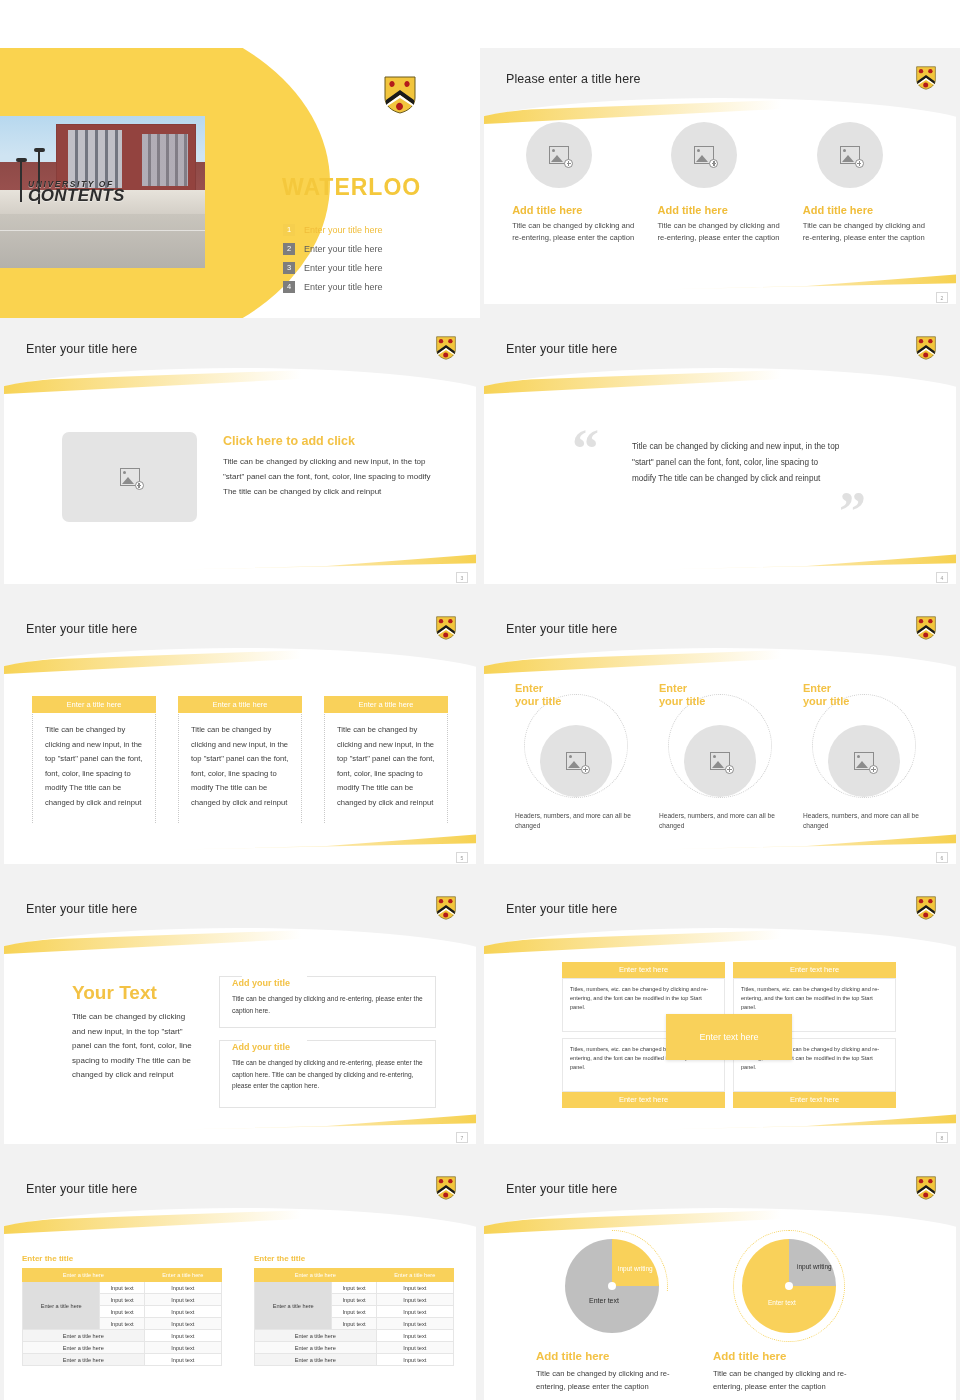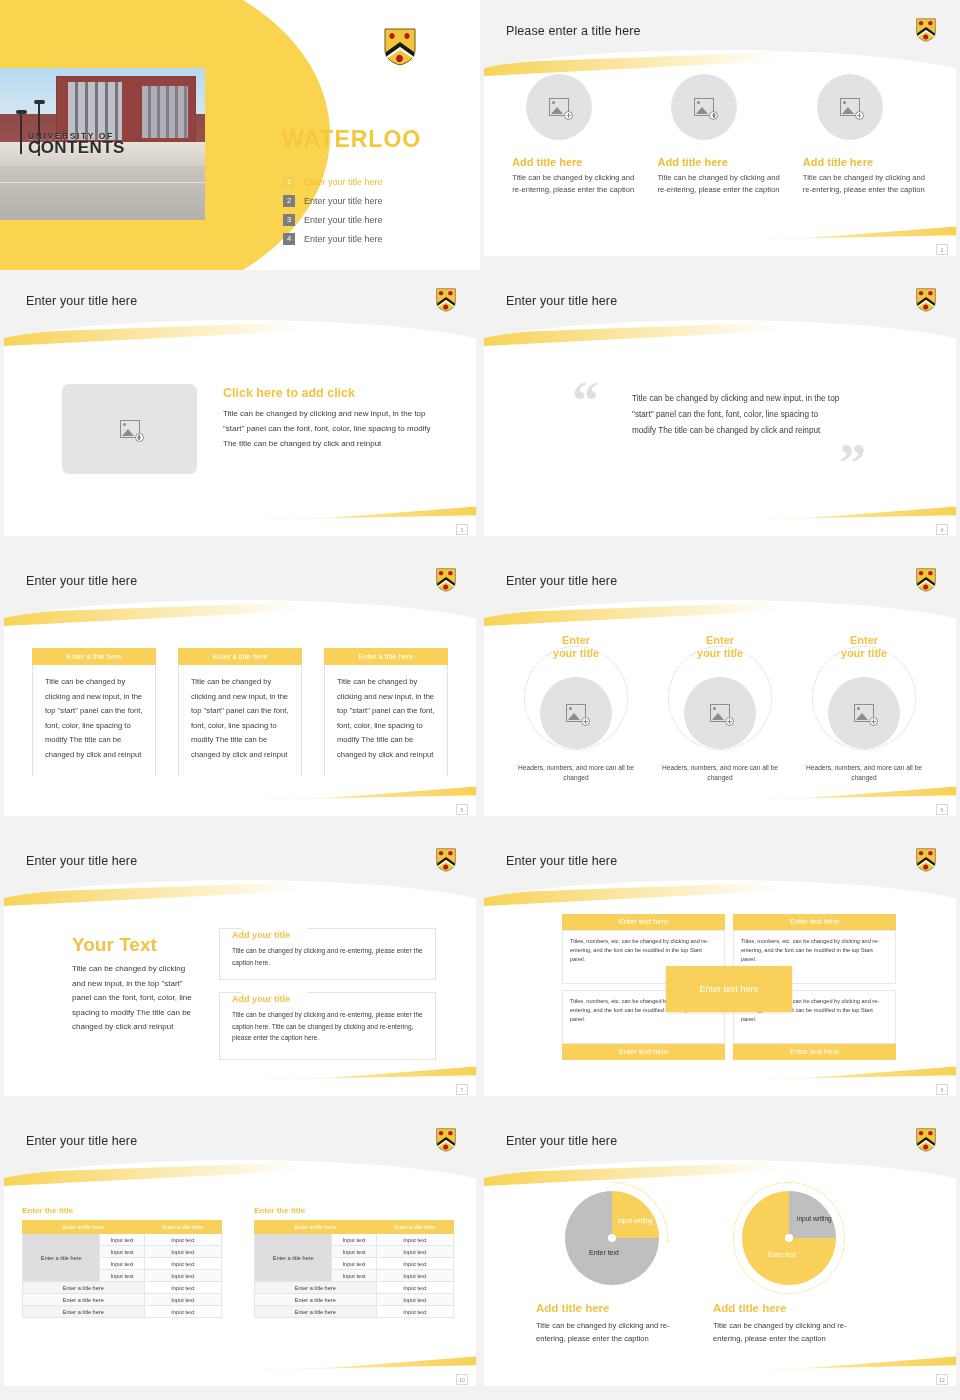--- a/index.html
+++ b/index.html
@@ -9,21 +9,21 @@
     font-family: "Liberation Sans", sans-serif;
     overflow: hidden;
   }
   .deck { display: flex; flex-wrap: wrap; width: 960px; }
   .slide {
     width: 480px; height: 280px;
     position: relative;
     background: #ffffff;
     overflow: hidden;
   }
-  .slide.r1 { height: 270px; }
+  .slide.r1 { height: 270px; margin-top: 48px; }
   .slide.r5 { height: 290px; }
 
   
   .sl-bg { position:absolute; inset:0; background:#f2f2f2; }
   .sl-inner {
     position:absolute; left:4px; right:4px; top:6px; bottom:14px;
     background:#f2f2f2; overflow:hidden;
   }
   .sl-white {
     position:absolute; left:-6%; right:-6%; top:44px; bottom:-40px;
@@ -58,20 +58,21 @@
   .cover-yellow {
     position:absolute; left:-150px; top:-40px; width:480px; height:350px;
     background:#fad34f; border-radius:50%;
   }
   .cover-photo {
     position:absolute; left:0; top:68px; width:205px; height:152px;
     background:
       linear-gradient(180deg,#b7d8ef 0%,#cfe4f2 26%,#cfe4f2 30%,
         #8e4a47 30%, #9c5250 55%, #d8d3cb 58%, #cfcac2 70%, #bdbab4 100%);
     overflow:hidden;
+    font-style:italic;
   }
   .cp-bld {
     position:absolute; left:56px; top:8px; width:140px; height:72px;
     background:#93433f;
     box-shadow: inset 0 0 0 1px rgba(0,0,0,.08);
   }
   .cp-bld:before {
     content:""; position:absolute; left:12px; top:6px; width:54px; height:58px;
     background:
       repeating-linear-gradient(90deg,#c9d6df 0 7px,#6e7f8c 7px 10px);
@@ -161,21 +162,21 @@
   .cards { position:absolute; left:0; right:0; top:92px; display:flex; justify-content:space-between; padding:0 28px; }
   .card { width:124px; border-left:1px dotted #c9c9c9; border-right:1px dotted #c9c9c9; }
   .card-hd {
     background:#f9d15a; color:#ffffff; font-size:7.5px; text-align:center;
     height:17px; line-height:17px; margin:0 -1px;
   }
   .card-bd { color:#3c3c3c; font-size:7.6px; line-height:14.6px; padding:10px 12px 12px; }
 
   
   .ov-row { position:absolute; left:0; right:0; top:78px; display:flex; justify-content:center; gap:22px; }
-  .ov-col { width:122px; position:relative; text-align:center; }
+  .ov-col { width:122px; position:relative; text-align:left; }
   .ov-title { color:#f3c245; font-weight:bold; font-size:11px; line-height:13px; position:relative; z-index:3; }
   .ov-outer {
     position:absolute; left:50%; top:12px; transform:translateX(-50%);
     width:104px; height:104px; border-radius:50%; border:1px dotted #cfcfcf;
   }
   .ov-inner {
     position:relative; margin:17px auto 0; width:72px; height:72px; border-radius:50%;
     background:#e2e2e2; display:flex; align-items:center; justify-content:center; z-index:2;
   }
   .ov-cap { margin-top:14px; font-size:6.6px; color:#4a4a4a; line-height:10px; }

